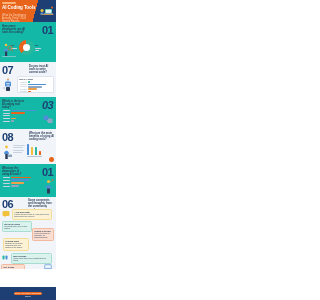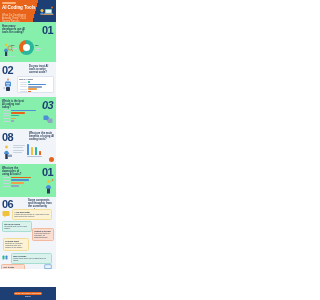--- a/index.html
+++ b/index.html
@@ -31,21 +31,21 @@
   }
   .hdr-sub {
     position:absolute; left:2px; top:14px; width:30px;
     color:#ffd9bd; font-size:2.6px; line-height:3.1px;
   }
   .hdr-art {
     position:absolute; right:1px; top:5px; width:16px; height:15px;
   }
 
   
-  .sheet { position:relative; width:56px; background:#86efac; }
+  .sheet { position:relative; width:56px; background:#14b8a6; }
   .sec { position:relative; width:56px; overflow:hidden; }
   .sec.alt { background:#f1f5fa; }
 
   .num {
     position:absolute; font-size:11px; font-weight:bold;
     color:#1d3f73; line-height:11px; letter-spacing:-0.6px;
   }
   .qtext {
     position:absolute; font-size:2.7px; line-height:3.2px;
     color:#2a3c57; font-weight:bold; width:24px;
@@ -139,21 +139,21 @@
       <path d="M3.6 19c0-3.4 2-6.1 4.4-6.1S12.4 15.6 12.4 19z" fill="#4d8fd6"></path>
       <rect x="6" y="19" width="4.4" height="9" fill="#2a3c57"></rect>
       <circle cx="16" cy="12" r="4.2" fill="none" stroke="#e8641a" stroke-width="1.4"></circle>
       <line x1="19" y1="15" x2="22" y2="19" stroke="#e8641a" stroke-width="1.4"></line>
     </svg>
 
     <div class="rule" style="left:2px; top:34px; width:14px; opacity:.55;"></div>
   </div>
 
   <div class="sec alt" style="height:35px;">
-    <div class="num" style="left:2px; top:3px;">02</div>
+    <div class="num" style="left:2px; top:3px;">07</div>
     <div class="qtext" style="right:2px; top:3px; width:25px;">Do you trust AI tools to write correct code?</div>
 
     <div class="chartcard" style="left:17px; top:14px; width:37px; height:17px;">
       <div class="lbl dark" style="left:1px; top:0.6px;">Trust in AI output</div>
       <div class="bar" style="left:10px; top:4.2px; width:2px;  background:#2bb79b;"></div>
       <div class="bar" style="left:10px; top:6.6px; width:18px; background:#4d8fd6;"></div>
       <div class="bar" style="left:10px; top:9px;   width:14px; background:#8fa6c2;"></div>
       <div class="bar" style="left:10px; top:11.4px;width:8.5px;background:#f0a04b;"></div>
       <div class="bar" style="left:10px; top:13.8px;width:3.2px;background:#e8641a;"></div>
       <div class="rule" style="left:1.5px; top:4.6px; width:7px; opacity:.7;"></div>

